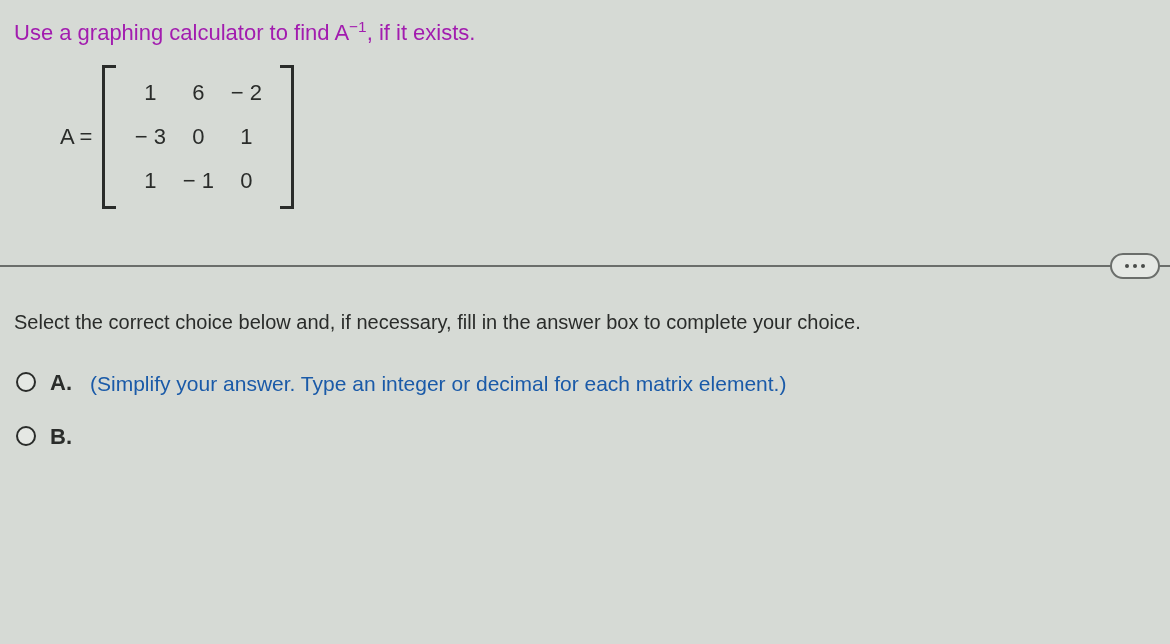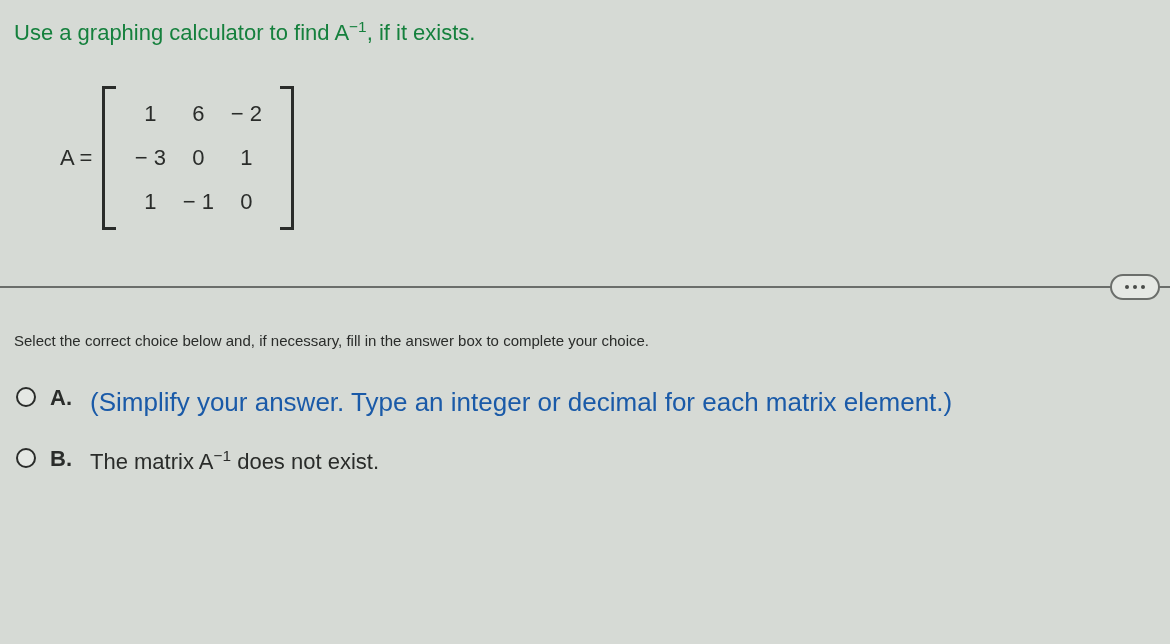--- a/index.html
+++ b/index.html
@@ -8,22 +8,22 @@
     height: 644px;
     background: #d6dad5;
     font-family: Arial, Helvetica, sans-serif;
     color: #2a2c2a;
     position: relative;
     overflow: hidden;
     padding: 18px 14px;
   }
   .question-text {
     font-size: 22px;
-    margin-bottom: 40px;
-    color: #15803d;
+    margin-bottom: 19px;
+    color: #a21caf;
   }
   .sup { font-size: 0.7em; vertical-align: super; }
   .matrix-row-outer {
     display: flex;
     align-items: center;
     margin-left: 46px;
     margin-bottom: 36px;
     font-size: 22px;
   }
   .matrix-label { margin-right: 10px; }
@@ -84,21 +84,21 @@
     display: flex;
     align-items: center;
     justify-content: center;
     gap: 4px;
     cursor: pointer;
   }
   .dots-btn .dot {
     width: 4px; height: 4px; border-radius: 50%; background: #4a4c4a;
   }
   .instruction {
-    font-size: 15px;
+    font-size: 20px;
     margin-top: 26px;
     margin-bottom: 34px;
   }
   .choice {
     display: flex;
     align-items: flex-start;
     gap: 14px;
     margin-bottom: 22px;
     padding-left: 2px;
   }
@@ -125,21 +125,21 @@
     display: inline-block;
     width: 26px;
     height: 26px;
     background: #9ec4e8;
     border: 1px solid #5a88b0;
     vertical-align: middle;
     margin-left: 4px;
   }
   .hint {
     color: #1a5aa8;
-    font-size: 26px;
+    font-size: 21px;
   }
 </style>
 </head>
 <body>
 
 <div class="question-text">
   <span>Use a graphing calculator to find A</span><span class="sup">−1</span><span>, if it exists.</span>
 </div>
 
 <div class="matrix-row-outer">
@@ -180,16 +180,13 @@
   <div class="radio"></div>
   <div class="choice-letter">A.</div>
   <div class="choice-body">
     <div class="hint">(Simplify your answer. Type an integer or decimal for each matrix element.)</div>
   </div>
 </div>
 
 <div class="choice">
   <div class="radio"></div>
   <div class="choice-letter">B.</div>
-  <div class="choice-body">
-    <span>The matrix A</span><span class="sup">−1</span><span> does not exist.</span>
-  </div>
 </div>
 
 </body></html>

